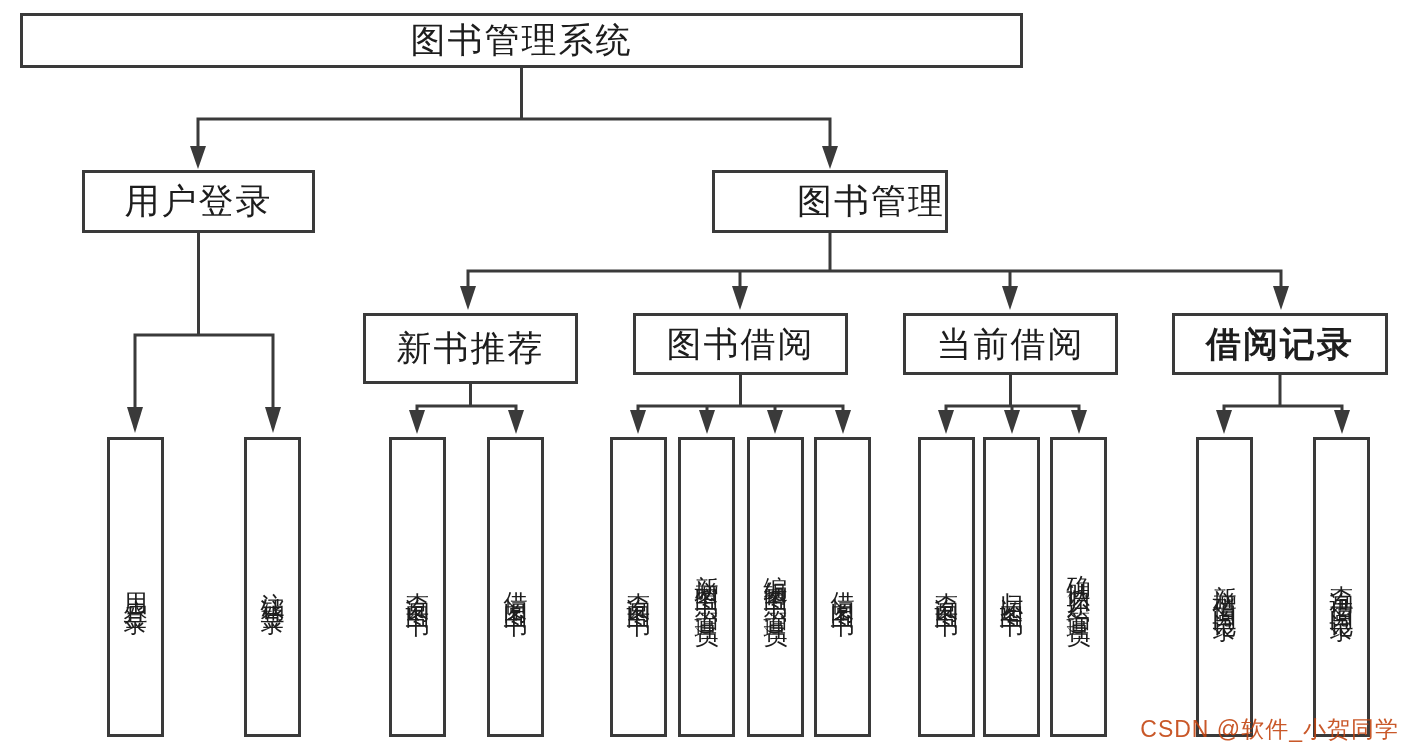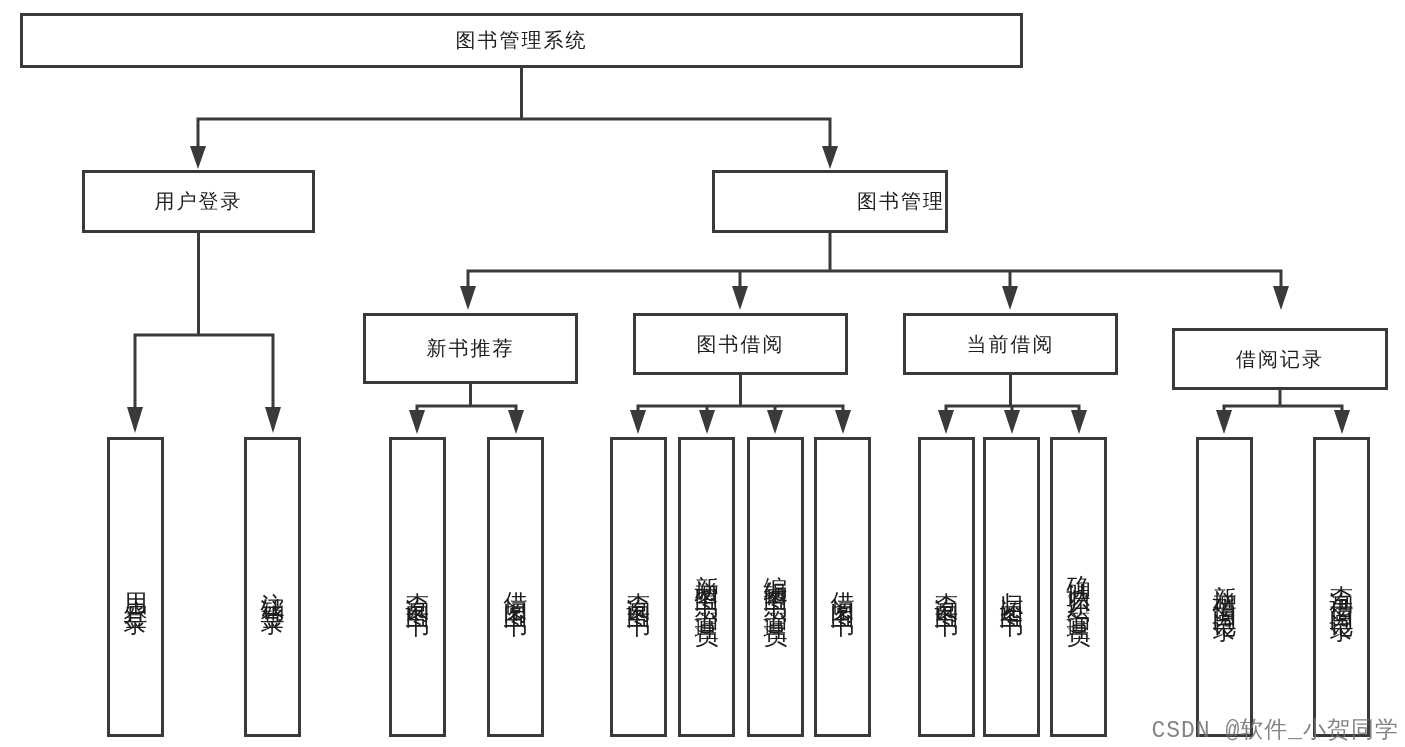--- a/index.html
+++ b/index.html
@@ -35,44 +35,43 @@
     box-sizing: border-box;
     background: #ffffff;
     border: 3px solid #3a3a3a;
     display: flex;
     align-items: center;
     justify-content: center;
     z-index: 2;
     color: #1d1d1d;
   }
   .node.h span {
-    font-size: 20px;
+    font-size: 35px;
     letter-spacing: 2px;
     white-space: nowrap;
     color: #1d1d1d;
   }
   .node.v span {
     writing-mode: vertical-rl;
     text-orientation: mixed;
     font-size: 24px;
     letter-spacing: 7px;
     line-height: 1;
     color: #1d1d1d;
   }
   .watermark {
     position: absolute;
     top: 714px;
     right: 6px;
     font-size: 23px;
-    color: #737373;
+    color: #c2410c;
     opacity: 0.88;
     letter-spacing: 1px;
     z-index: 3;
     white-space: nowrap;
-    font-family: Liberation Mono, monospace;
   }
 </style>
 </head>
 <body>
 
 <div class="canvas">
 
   <svg class="connectors" width="1405" height="747" viewBox="0 0 1405 747" xmlns="http://www.w3.org/2000/svg">
 
     <g>
@@ -148,21 +147,21 @@
 
   <div class="node h" style="left:363px; top:313px; width:215px; height:71px;">
     <span>新书推荐</span>
   </div>
   <div class="node h" style="left:903px; top:313px; width:215px; height:62px;">
     <span>当前借阅</span>
   </div>
   <div class="node h" style="left:633px; top:313px; width:215px; height:62px;">
     <span>图书借阅</span>
   </div>
-  <div class="node h" style="left:1172px; top:328px; width:216px; height:62px;">
+  <div class="node h" style="left:1172px; top:313px; width:216px; height:62px;font-weight:bold;">
     <span>借阅记录</span>
   </div>
 
   <div class="node v" style="left:107px; top:437px; width:57px; height:300px;">
     <span>用户登录</span>
   </div>
   <div class="node v" style="left:244px; top:437px; width:57px; height:300px;">
     <span>注销登录</span>
   </div>
 

